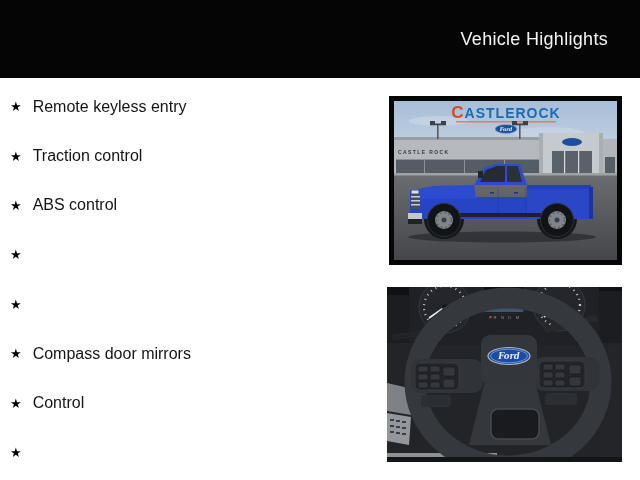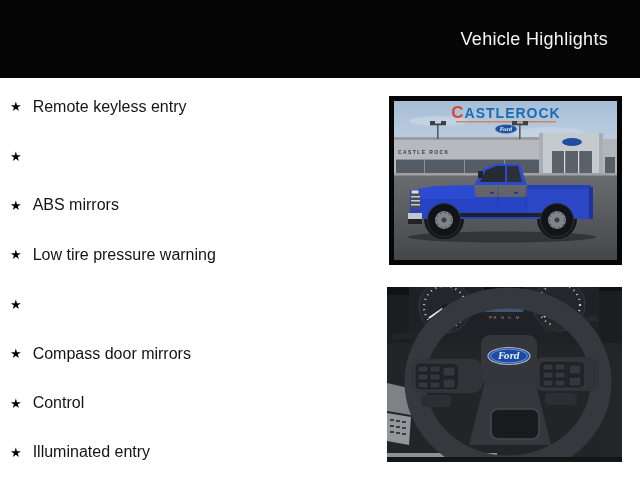--- a/index.html
+++ b/index.html
@@ -35,43 +35,42 @@
     <span class="title">Vehicle Highlights</span>
   </div>
 
   <ul class="features">
     <li>
       <span class="star">★</span>
       <span class="label">Remote keyless entry</span>
     </li>
     <li>
       <span class="star">★</span>
-    </li>
-    <li>
-      <span class="star">★</span>
-      <span class="label">ABS mirrors</span>
-    </li>
-    <li>
-      <span class="star">★</span>
-      <span class="label">Low tire pressure warning</span>
+      <span class="label">Traction control</span>
+    </li>
+    <li>
+      <span class="star">★</span>
+      <span class="label">ABS control</span>
+    </li>
+    <li>
+      <span class="star">★</span>
     </li>
     <li>
       <span class="star">★</span>
     </li>
     <li>
       <span class="star">★</span>
       <span class="label">Compass door mirrors</span>
     </li>
     <li>
       <span class="star">★</span>
       <span class="label">Control</span>
     </li>
     <li>
       <span class="star">★</span>
-      <span class="label">Illuminated entry</span>
     </li>
   </ul>
 
   <div class="photo-top">
     <svg viewBox="0 0 223 159" preserveAspectRatio="none">
       <defs>
         <linearGradient id="sky" x1="0" y1="0" x2="0" y2="1">
           <stop offset="0" stop-color="#a7bed7"></stop>
             <stop offset="1" stop-color="#cfdae6"></stop>
         </linearGradient>

